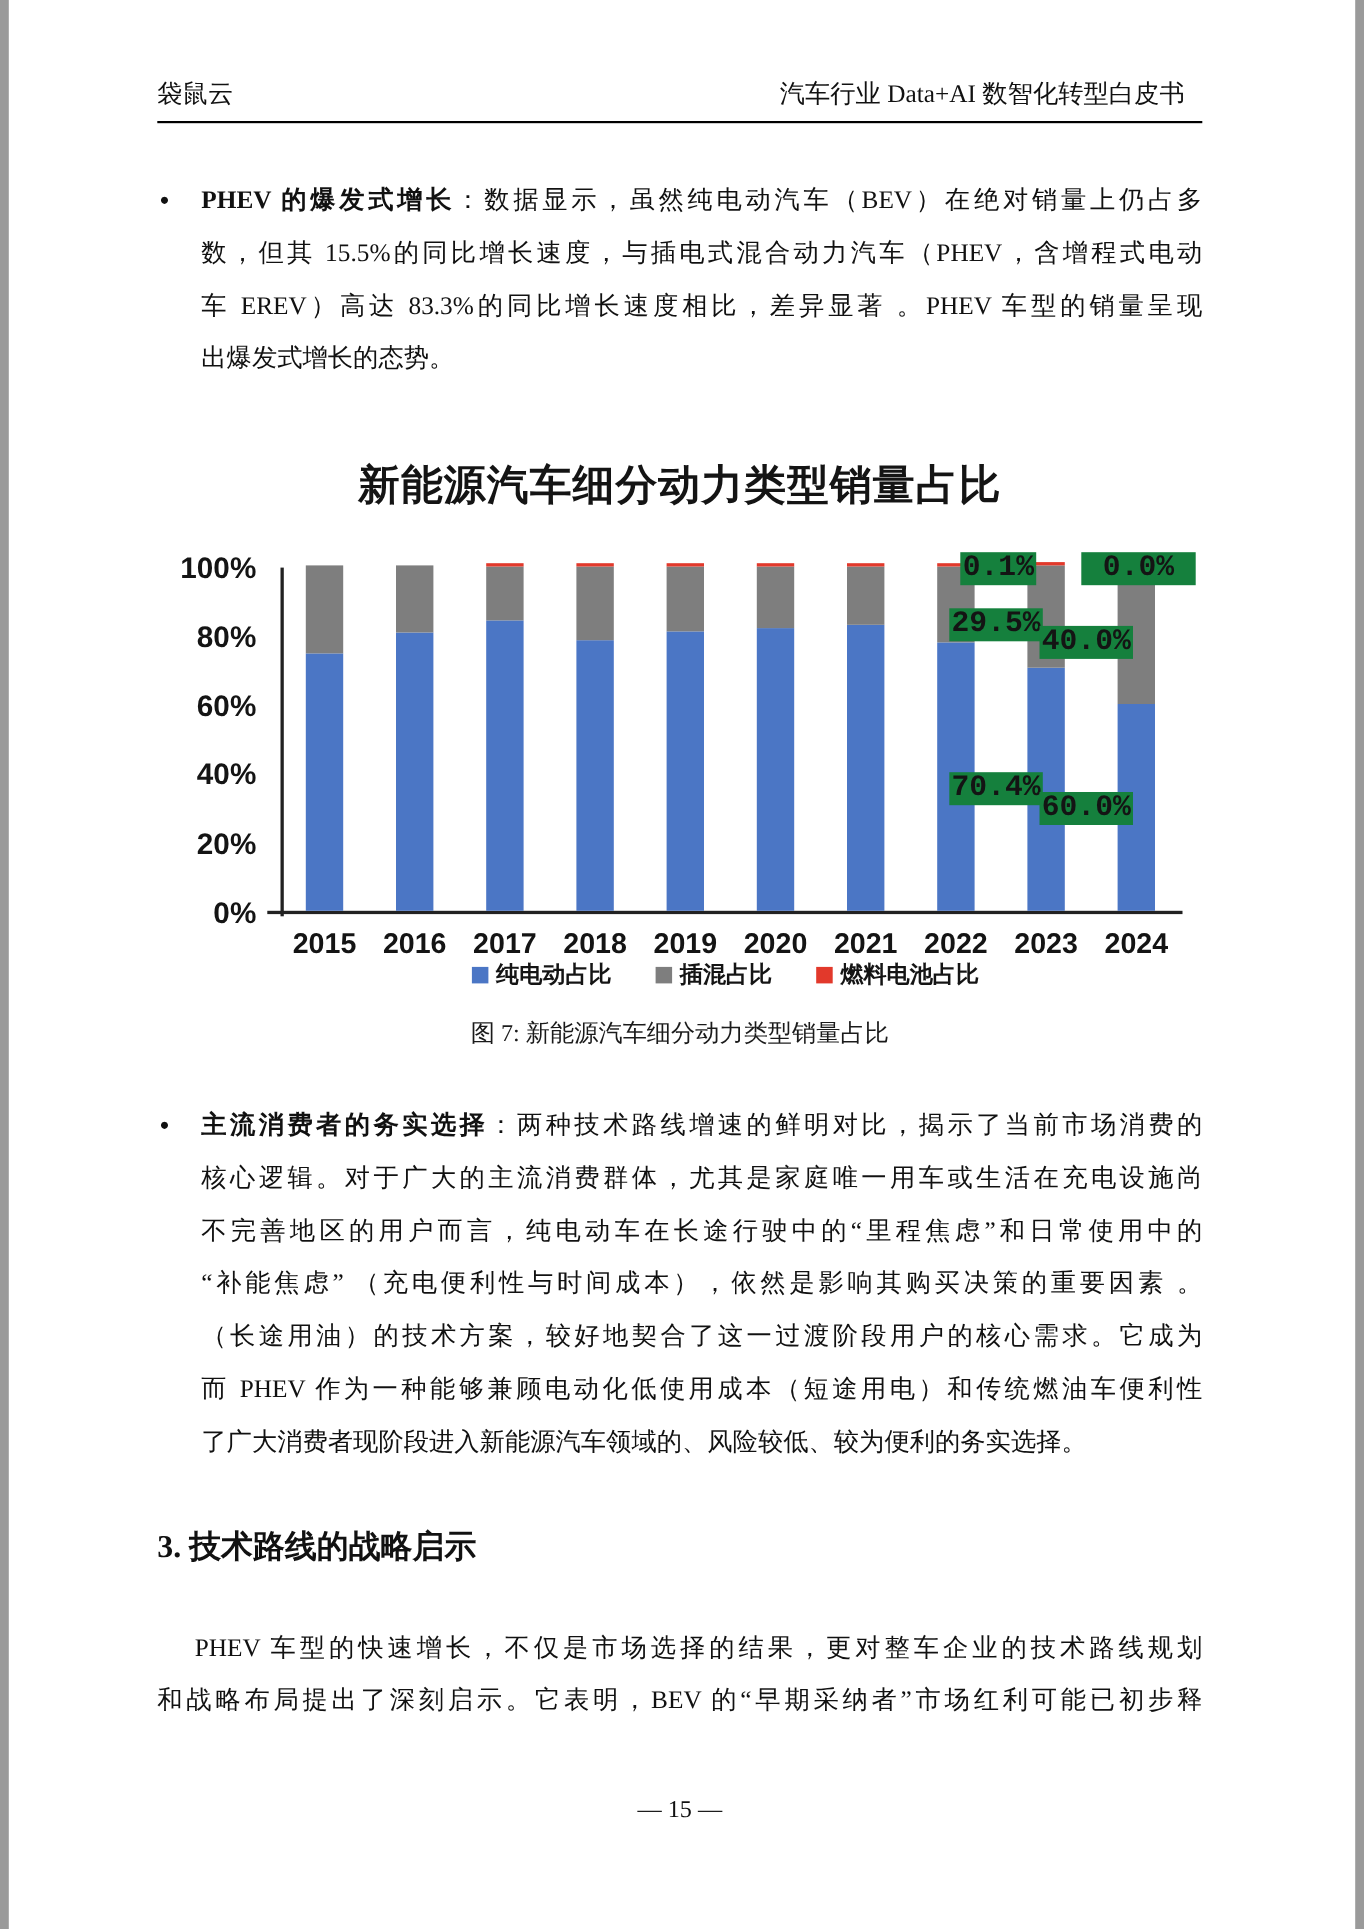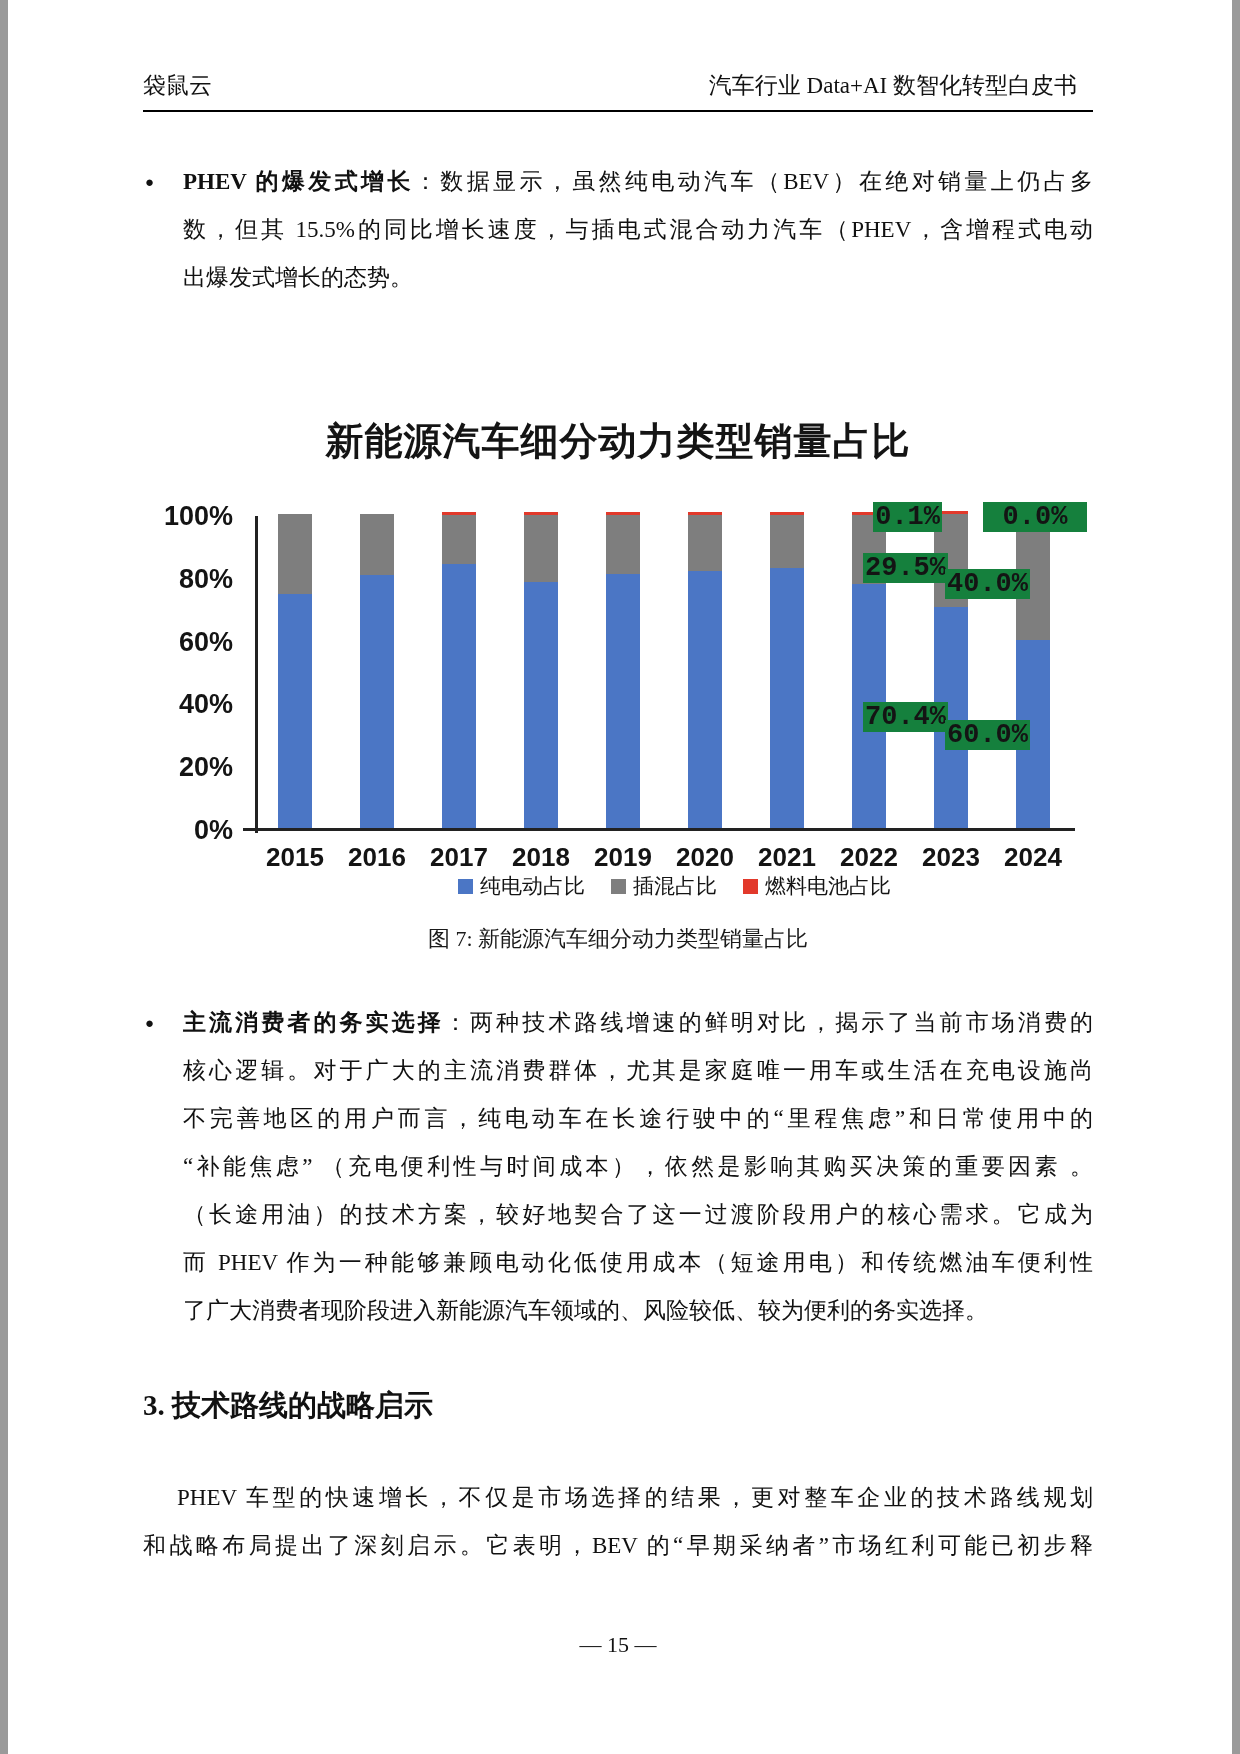--- a/index.html
+++ b/index.html
@@ -32,23 +32,23 @@
             font-family:"Liberation Sans","DejaVu Sans",sans-serif; font-weight:bold;
             font-size:27px; color:#141414; line-height:30px; }
   .x-year { position:absolute; top:326px; width:90px; text-align:center;
             font-family:"Liberation Sans","DejaVu Sans",sans-serif; font-weight:bold;
             font-size:26px; color:#141414; }
   .bar-seg { position:absolute; }
   .anno { position:absolute; font-family:Liberation Mono, monospace;
           font-weight:bold; font-size:27px; line-height:30px; color:#141414;
           background:#15803d; padding:0 2px; white-space:nowrap; }
   .anno.center { text-align:center; }
-  .legend-row { position:absolute; left:259px; top:872px; width:815px; display:flex;
-                justify-content:center; align-items:center; gap:26px;
-                font-family:"Liberation Sans","DejaVu Sans",sans-serif; font-weight:normal;
+  .legend-row { position:absolute; left:244px; top:872px; width:815px; display:flex;
+                justify-content:center; align-items:center; gap:40px;
+                font-family:"Liberation Sans","DejaVu Sans",sans-serif; font-weight:bold;
                 font-size:21px; color:#141414; }
   .legend-item { display:flex; align-items:center; }
   .legend-swatch { width:15px; height:15px; margin-right:7px; display:inline-block; }
   .fig-caption { position:absolute; left:135px; top:924px; width:950px; text-align:center;
                  font-size:22px; color:#1a1a1a; }
   
   .section-heading { position:absolute; left:135px; top:1386px; font-size:29px; font-weight:bold; }
   .body-para { position:absolute; left:135px; top:1474px; width:950px; font-size:23px; line-height:48px; }
   .body-para .para-line.indent { text-indent:34px; }
   .page-number { position:absolute; left:135px; top:1632px; width:950px; text-align:center; font-size:22px; }
@@ -60,20 +60,21 @@
 
   <div class="hdr-brand">袋鼠云</div>
   <div class="hdr-doctitle">汽车行业 Data+AI 数智化转型白皮书</div>
   <div class="hdr-rule"></div>
 
   <div class="bullet-para" id="para1">
     <span class="bullet-glyph">●</span>
     <div class="para-lines">
         <div class="para-line"><span class="para-lead">PHEV 的爆发式增长</span>：数据显示，虽然纯电动汽车（BEV）在绝对销量上仍占多</div>
         <div class="para-line">数，但其 15.5%的同比增长速度，与插电式混合动力汽车（PHEV，含增程式电动</div>
+        <div class="para-line">车 EREV）高达 83.3%的同比增长速度相比，差异显著 。PHEV 车型的销量呈现</div>
         <div class="para-line last">出爆发式增长的态势。</div>
       </div>
   </div>
 
   <div class="chart-title">新能源汽车细分动力类型销量占比</div>
 
   <div id="plot">
     <div class="y-axis-line"></div>
     <div class="x-axis-line"></div>
   <div class="y-tick" style="top: -15px;">100%</div>

